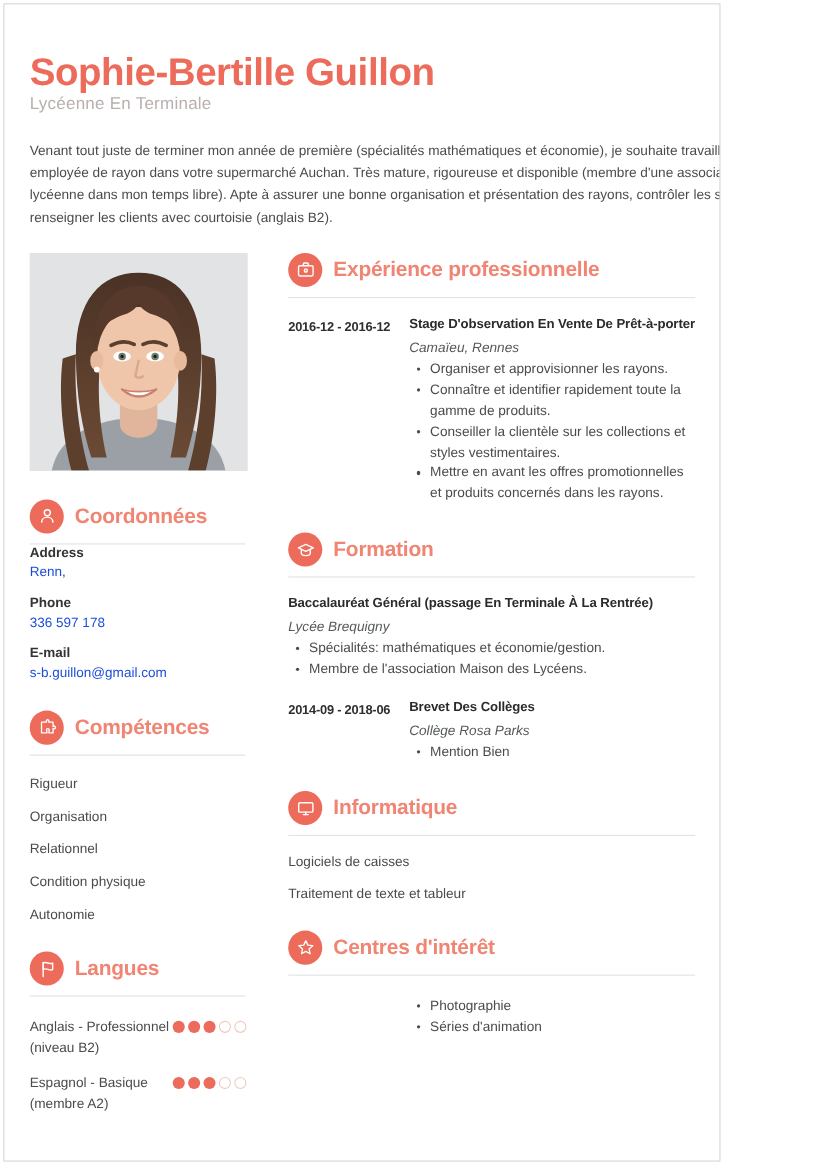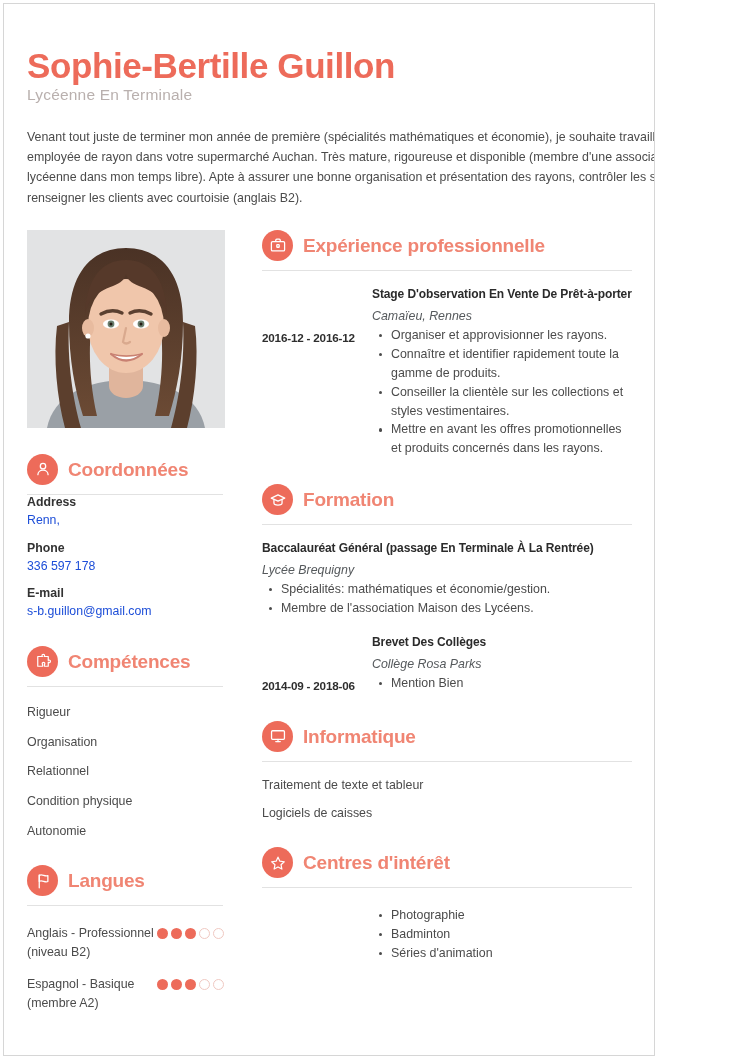--- a/index.html
+++ b/index.html
@@ -171,21 +171,20 @@
   }
   .entry-date {
     width: 110px;
     flex: 0 0 110px;
     font-size: 11.7px;
     font-weight: bold;
     color: #2e2e2e;
     line-height: 1.5;
     letter-spacing: -0.2px;
     padding-top: 2px;
-    margin-top: 40px;
   }
   .entry-body { flex: 1 1 auto; }
   .entry-title {
     font-size: 12px;
     font-weight: bold;
     color: #2b2b2b;
     line-height: 1.26;
     letter-spacing: -0.1px;
   }
   .entry-org {
@@ -451,39 +450,38 @@
             <svg width="18" height="18" viewBox="0 0 24 24" fill="none" stroke="#ffffff" stroke-width="1.7" stroke-linejoin="round" stroke-linecap="round">
               <rect x="3.4" y="5" width="17.2" height="11.4" rx="1.4"></rect>
               <path d="M9 19.4 h6"></path>
               <path d="M12 16.4 v3"></path>
             </svg>
           </span>
           <span class="sec-title">Informatique</span>
         </div>
         <div class="rule"></div>
         <div class="plain">
+          <div class="item">Logiciels de caisses</div>
           <div class="item">Traitement de texte et tableur</div>
-          <div class="item">Logiciels de caisses</div>
         </div>
       </div>
 
       <div class="section">
         <div class="sec-head">
           <span class="sec-icon">
             <svg width="18" height="18" viewBox="0 0 24 24" fill="none" stroke="#ffffff" stroke-width="1.6" stroke-linejoin="round">
               <path d="M12 4.2 L14.5 9.6 L20.4 10.3 L16 14.3 L17.2 20.1 L12 17.2 L6.8 20.1 L8 14.3 L3.6 10.3 L9.5 9.6 Z"></path>
             </svg>
           </span>
           <span class="sec-title">Centres d'intérêt</span>
         </div>
         <div class="rule"></div>
         <div class="interests">
           <ul class="bullets">
             <li>Photographie</li>
-            <li>Badminton</li>
             <li>Séries d'animation</li>
           </ul>
         </div>
       </div>
 
     </div>
 
   </div>
 </div>
 </div>

